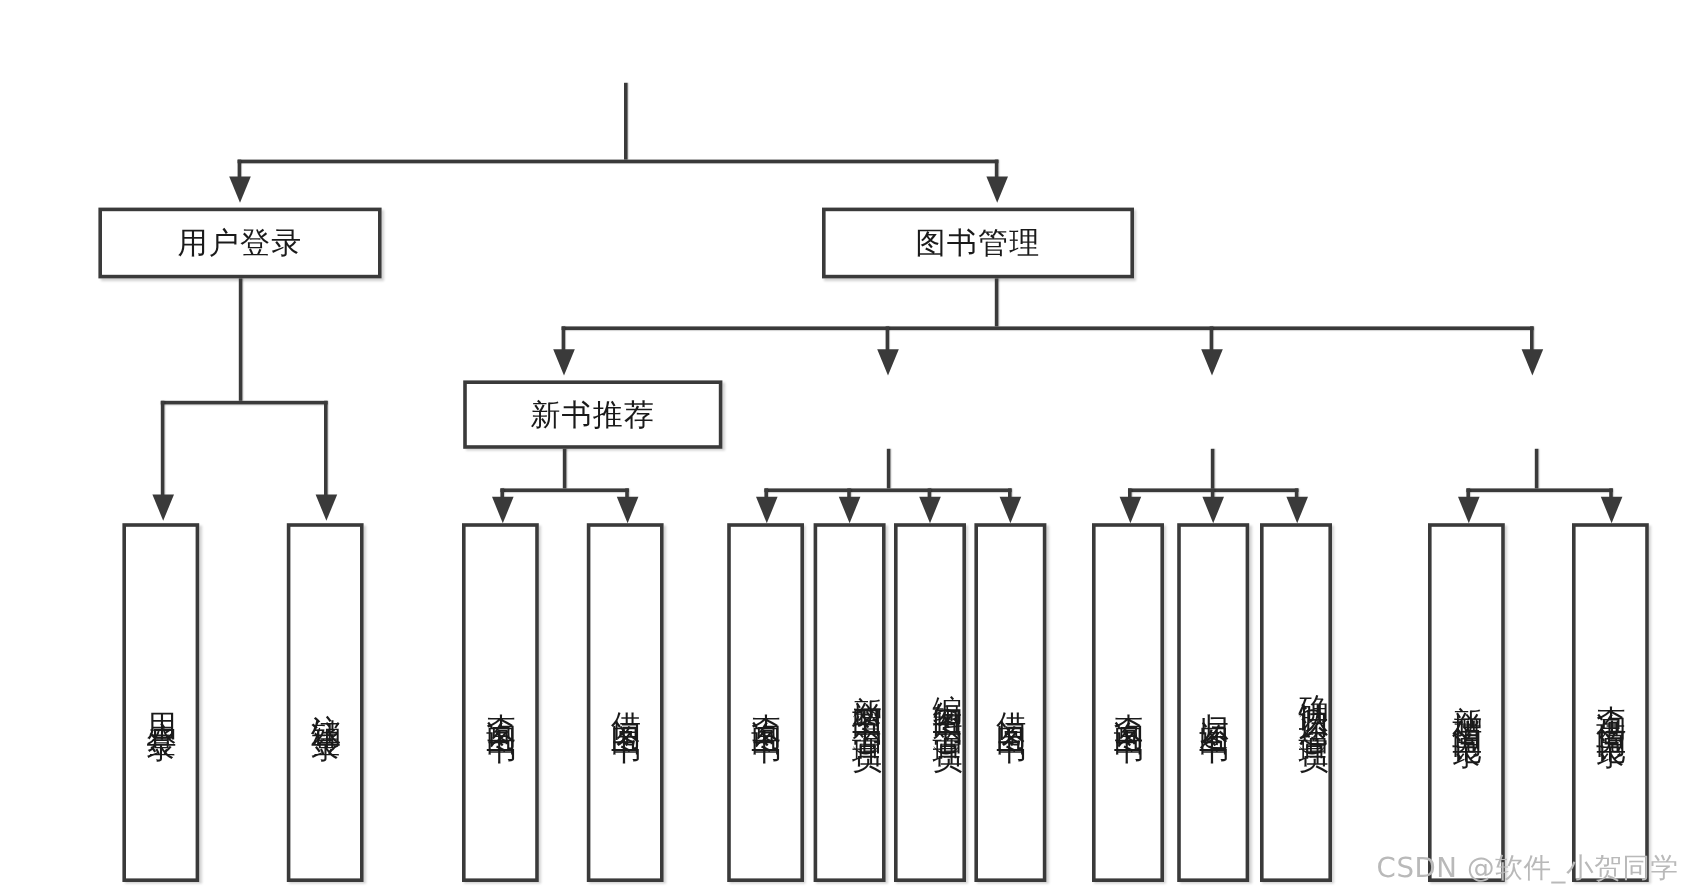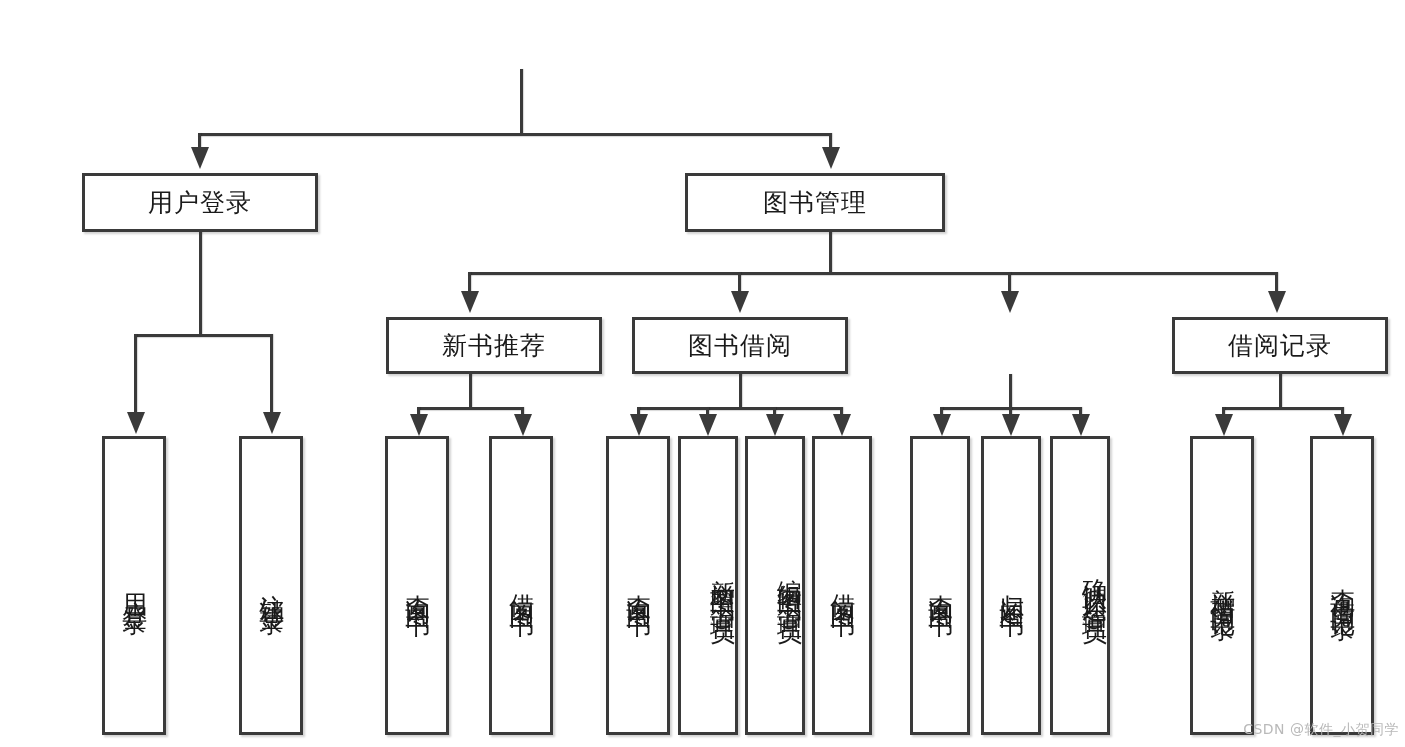--- a/index.html
+++ b/index.html
@@ -74,21 +74,21 @@
     height: 0;
     border-left: 9px solid transparent;
     border-right: 9px solid transparent;
     border-top: 22px solid #3a3a3a;
   }
   
   #watermark {
     position: absolute;
     right: 6px;
     bottom: 8px;
-    font-size: 14px;
+    font-size: 23px;
     color: #b9b9b9;
     white-space: nowrap;
     letter-spacing: 0.5px;
     pointer-events: none;
     margin-top: 42px;
   }
 </style>
 </head>
 <body>
 
@@ -125,26 +125,20 @@
   <div class="vline" style="left:738px; top:272px; height:21px;"></div>
   <div class="arrow" style="left:731px; top:291px;"></div>
   <div class="vline" style="left:1008px; top:272px; height:21px;"></div>
   <div class="arrow" style="left:1001px; top:291px;"></div>
   <div class="vline" style="left:1275px; top:272px; height:21px;"></div>
   <div class="arrow" style="left:1268px; top:291px;"></div>
 
   <div class="node horiz" style="left:362px; top:317px; width:216px; height:57px;margin-left:24px;">
     <span class="label">新书推荐</span>
   </div>
-  <div class="node horiz" style="left:632px; top:317px; width:216px; height:57px;">
-    <span class="label">图书借阅</span>
-  </div>
-  <div class="node horiz" style="left:1172px; top:317px; width:216px; height:57px;">
-    <span class="label">借阅记录</span>
-  </div>
 
   <div class="vline" style="left:469px; top:374px; height:33px;"></div>
   <div class="hline" style="left:417px; top:407px; width:107px;"></div>
   <div class="vline" style="left:417px; top:407px; height:9px;"></div>
   <div class="arrow" style="left:410px; top:414px;"></div>
   <div class="vline" style="left:521px; top:407px; height:9px;"></div>
   <div class="arrow" style="left:514px; top:414px;"></div>
 
   <div class="vline" style="left:739px; top:374px; height:33px;"></div>
   <div class="hline" style="left:637px; top:407px; width:206px;"></div>

